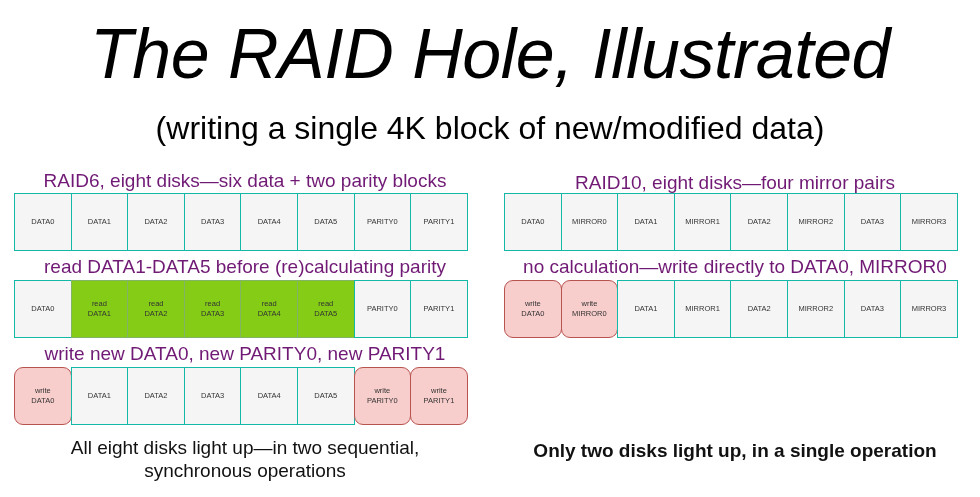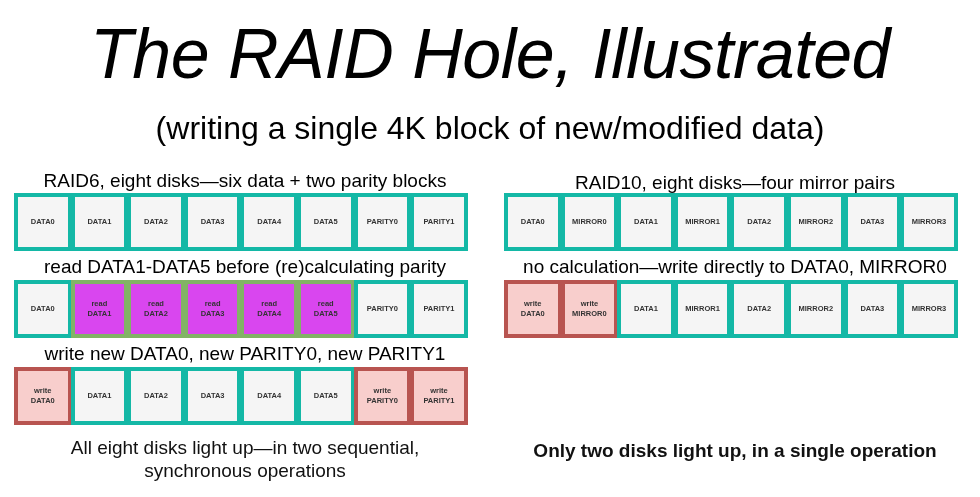--- a/index.html
+++ b/index.html
@@ -2,29 +2,29 @@
 <html><head>
 <meta charset="utf-8">
 <style>
   html, body { margin: 0; padding: 0; background: #ffffff; }
   body { width: 980px; height: 497px; position: relative; overflow: hidden;
          font-family: "Liberation Sans", sans-serif; color: #000; }
   .title { position: absolute; left: 0; top: 14px; width: 980px; text-align: center;
            font-size: 70px; line-height: 80px; letter-spacing: -0.5px; font-style: italic; }
   .subtitle { position: absolute; left: 0; top: 108px; width: 980px; text-align: center;
               font-size: 32px; line-height: 40px; }
-  .caption { position: absolute; text-align: center; font-size: 19px; line-height: 22px; color: #000000; }
+  .caption { position: absolute; text-align: center; font-size: 19px; line-height: 22px; color: #701a75; }
   .row { position: absolute; display: flex; height: 58px; }
-  .cell { width: 57.6px; height: 58px; box-sizing: border-box; border: 4px solid #14b8a6;
+  .cell { width: 57.6px; height: 58px; box-sizing: border-box; border: 1px solid #14b8a6;
           margin-left: -1px; display: flex; align-items: center; justify-content: center;
-          text-align: center; font-size: 7.5px; font-weight: bold; color: #333;
+          text-align: center; font-size: 7.5px; font-weight: normal; color: #333;
           line-height: 10px; background: #f5f5f5; }
   .cell:first-child { margin-left: 0; }
-  .cell.read { background: #d946ef; border-color: #82b366; }
-  .cell.write { background: #f8cecc; border-color: #b85450; }
+  .cell.read { background: #84cc16; border-color: #82b366; }
+  .cell.write { background: #f8cecc; border-color: #b85450; border-radius: 9px; }
   .cell .txt { white-space: pre-line; }
   .footer { position: absolute; text-align: center; font-size: 19px; line-height: 23px; color: #111; }
 </style>
 </head>
 <body>
 
 <div class="title">The RAID Hole, Illustrated</div>
 <div class="subtitle">(writing a single 4K block of new/modified data)</div>
 
 <div class="caption" style="left:14px; top:170px; width:462px;">RAID6, eight disks—six data + two parity blocks</div>

